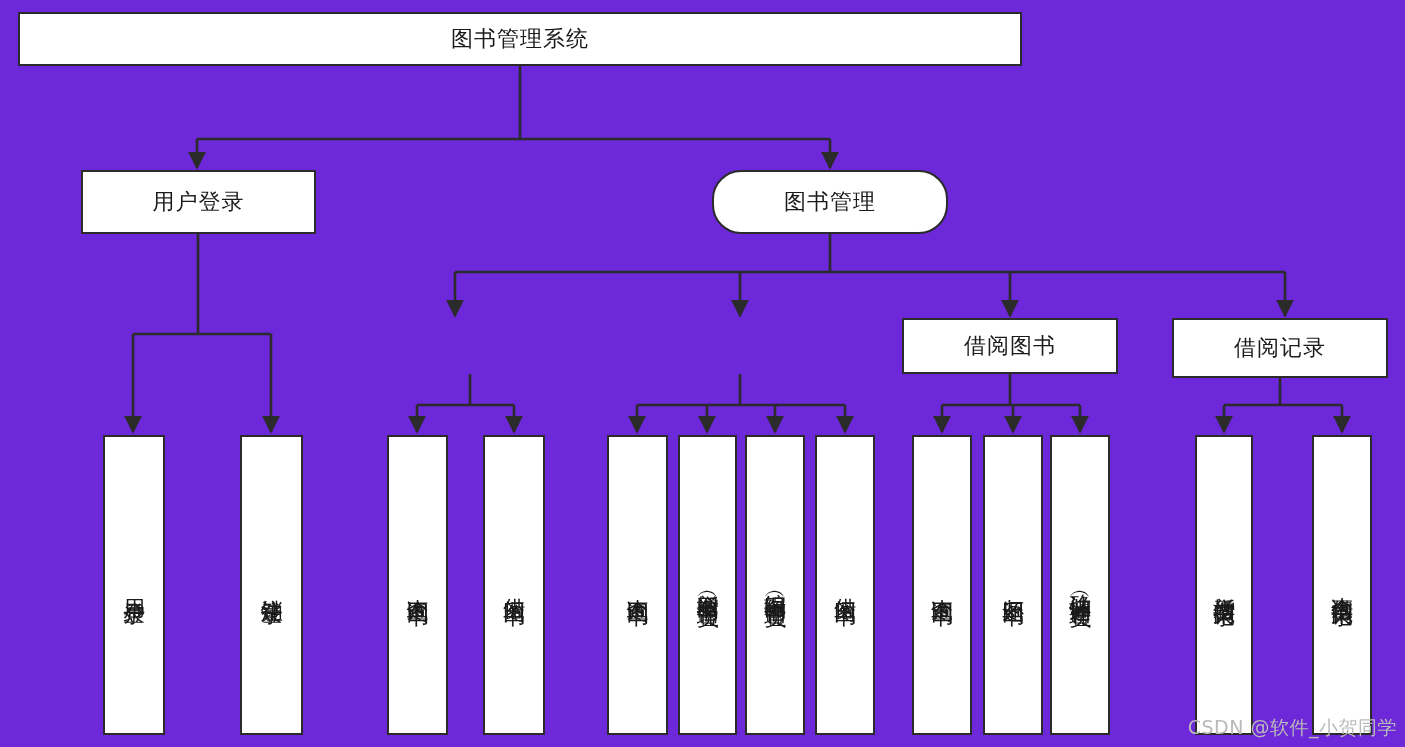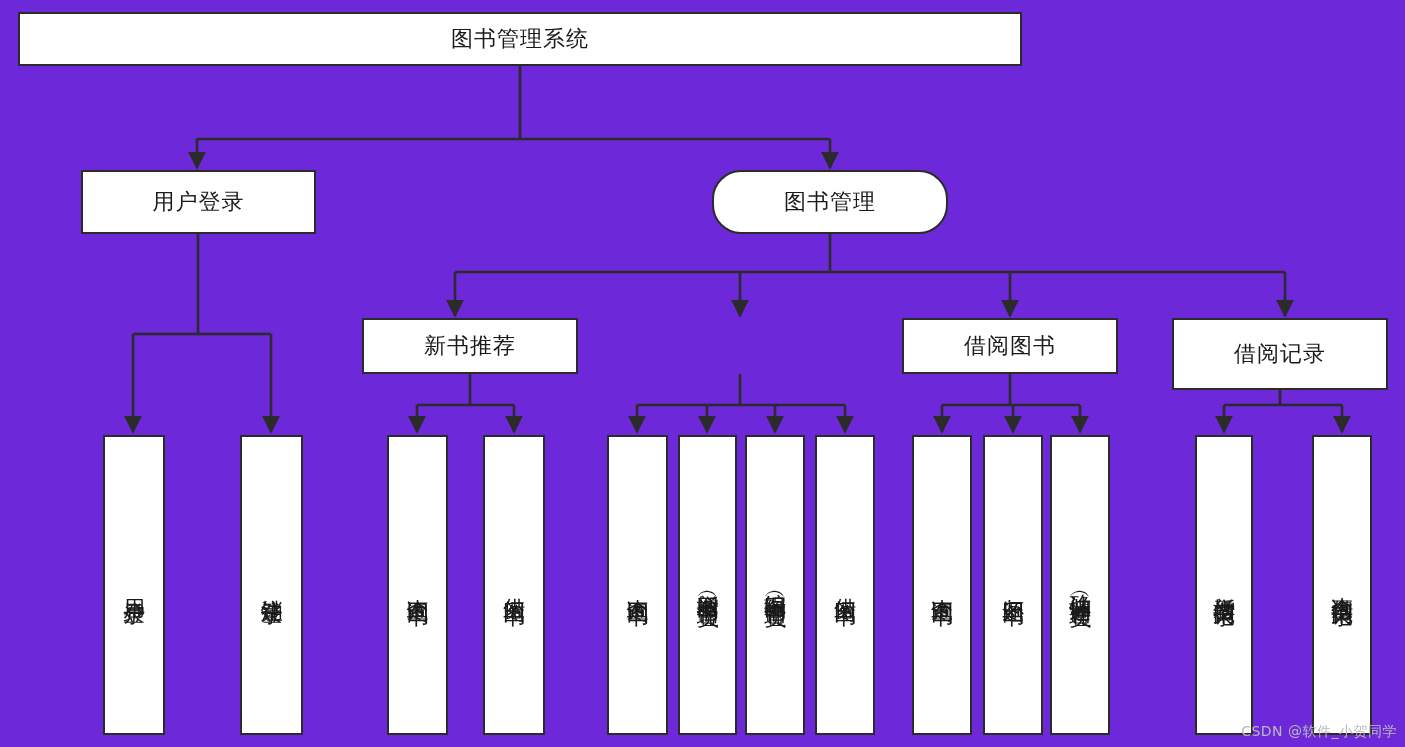--- a/index.html
+++ b/index.html
@@ -45,21 +45,21 @@
     font-size: 22px;
     line-height: 1.12;
     letter-spacing: 2px;
     white-space: nowrap;
     text-align: center;
   }
   #watermark {
     position: absolute;
     right: 8px;
     bottom: 6px;
-    font-size: 14px;
+    font-size: 19px;
     color: #b9b9b9;
     letter-spacing: 0.5px;
     white-space: nowrap;
     pointer-events: none;
   }
 </style>
 </head>
 <body>
 
 <div id="canvas">
@@ -112,23 +112,22 @@
       <path d="M 1224 405 L 1224 432" marker-end="url(#arrow)"></path>
       <path d="M 1342 405 L 1342 432" marker-end="url(#arrow)"></path>
     </g>
   </svg>
 
   <div class="node node-h" style="left:18px; top:12px; width:1004px; height:54px;">图书管理系统</div>
 
   <div class="node node-h" style="left:81px; top:170px; width:235px; height:64px;">用户登录</div>
   <div class="node node-h" style="left:712px; top:170px; width:236px; height:64px;border-radius:29px;">图书管理</div>
 
-  <div class="node node-h" style="left:362px; top:318px; width:216px; height:56px;">新书推荐</div>
   <div class="node node-h" style="left:902px; top:318px; width:216px; height:56px;">借阅图书</div>
-  <div class="node node-h" style="left:1172px; top:318px; width:216px; height:72px;text-align:center;">借阅记录</div>
+  <div class="node node-h" style="left:1172px; top:318px; width:216px; height:60px;text-align:center;">借阅记录</div>
 
   <div class="node node-v" style="left:103px; top:435px; width:62px; height:300px;">用户登录</div>
   <div class="node node-v" style="left:240px; top:435px; width:63px; height:300px;">注销登录</div>
 
   <div class="node node-v" style="left:387px; top:435px; width:61px; height:300px;">查询图书</div>
   <div class="node node-v" style="left:483px; top:435px; width:62px; height:300px;">借阅图书</div>
 
   <div class="node node-v" style="left:607px; top:435px; width:61px; height:300px;">查询图书</div>
   <div class="node node-v" style="left:678px; top:435px; width:59px; height:300px;">新增图书（管理员）</div>
   <div class="node node-v" style="left:745px; top:435px; width:60px; height:300px;">编辑图书（管理员）</div>

